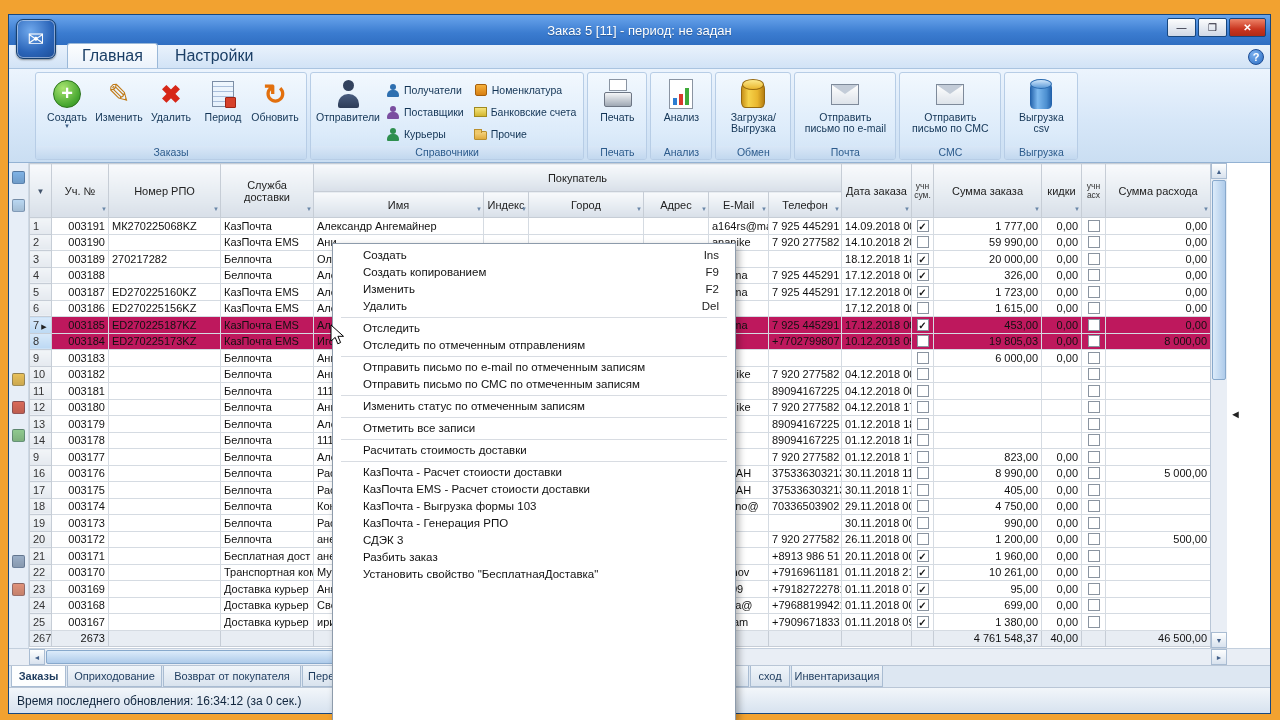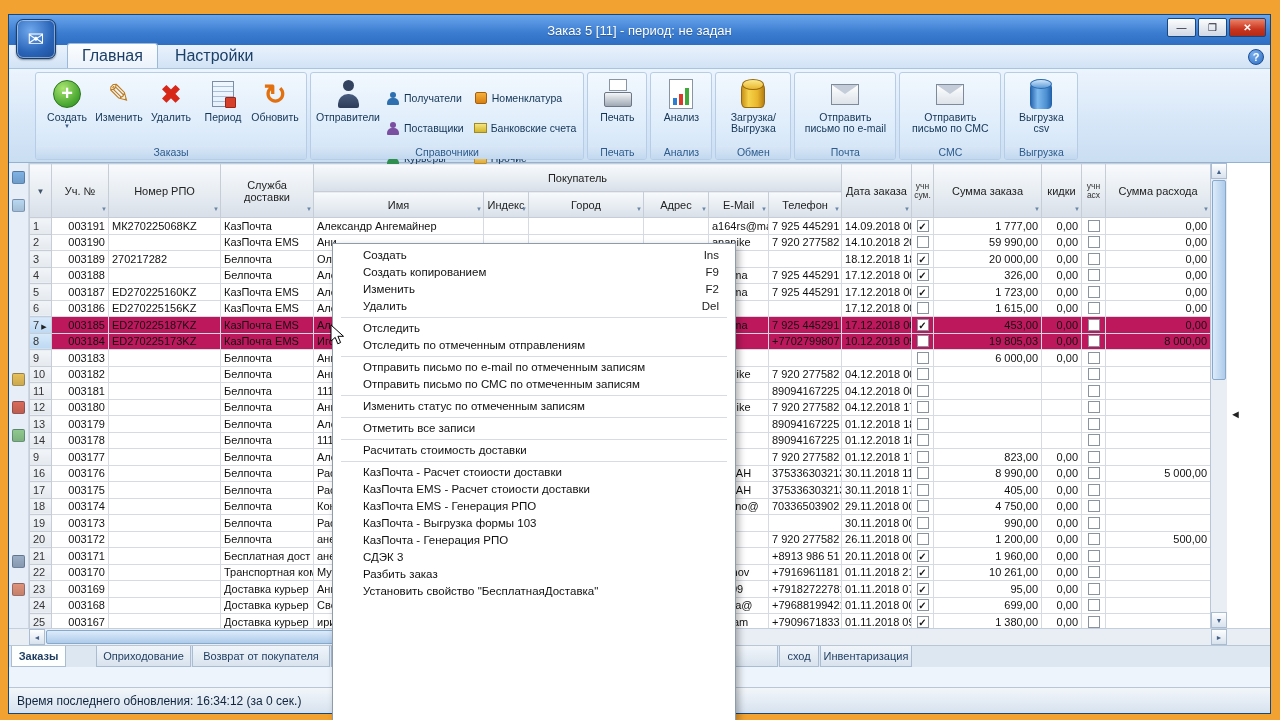--- a/index.html
+++ b/index.html
@@ -130,21 +130,21 @@
   .email-icon::after, .sms-icon::after { content:''; position:absolute; left:2px; top:7px; width:0; height:0; border-left:13px solid transparent; border-right:13px solid transparent; border-top:9px solid #c3ccd8; }
   .csv-icon { width:26px; }
   .csv-icon::before { content:''; position:absolute; inset:5px 2px 1px 2px; background:linear-gradient(90deg,#1f5ea8,#7db9ef 35%,#4c8fd0 75%,#1f5ea8); border-radius:4px/5px; }
   .csv-icon::after { content:''; position:absolute; top:1px; left:2px; right:2px; height:8px; border-radius:50%; background:linear-gradient(#cfe6fb,#5d9bd8); border:1px solid #2a6bb0; }
   .big-btn { width:64px; }
   .small-grid {
     display:grid; grid-template-rows:repeat(3,1fr); grid-auto-flow:column;
     grid-auto-columns:max-content; column-gap:10px; row-gap:0;
     padding:4px 2px 0 6px;
   }
-  .sitem { display:flex; align-items:center; gap:4px; font-size:10.5px; color:#123455; height:22px;margin-top:8px; }
+  .sitem { display:flex; align-items:center; gap:4px; font-size:10.5px; color:#123455; height:22px; }
   
   .grid-wrap { flex:1; display:flex; overflow:hidden; background:#fff; }
   .left-rail { width:20px; flex:none; background:#e7eef7; border-right:1px solid #cdd8e4; position:relative; }
   .rail-icon { position:absolute; left:3px; width:13px; height:13px; border-radius:2px; border:1px solid rgba(30,50,80,.35); }
   .table-scroll { width:1181px; flex:none; overflow:hidden; }
   table { border-collapse:collapse; table-layout:fixed; width:1181px; font-size:11px; color:#111; }
   th, td { border:1px solid #c6cdd6; padding:0 3px; white-space:nowrap; overflow:hidden; }
   thead th {
     background:linear-gradient(#f8fafc,#e2e8ef 70%,#d8dfe8);
     font-weight:normal; font-size:11px; color:#222; text-align:center;
@@ -193,21 +193,21 @@
   .doc-tab {
     border:1px solid #a9bcd2; border-top:none; margin-right:1px;
     font-size:11px; color:#1d3b5e; display:flex; align-items:center; justify-content:center;
     background:linear-gradient(#f0f5fa,#d9e3ee); overflow:hidden; white-space:nowrap;
   }
   .doc-tab.active { background:#fdfefe; font-weight:bold; }
   
   .statusbar {
     height:26px; flex:none; background:linear-gradient(#f2f6fa,#d7e2ef);
     border-top:1px solid #b9c6d6; display:flex; align-items:center;
-    padding-left:8px; font-size:12px; color:#10253d;margin-top:20px;
+    padding-left:8px; font-size:12px; color:#10253d;
   }
   
   .menu {
     position:absolute; left:332px; top:243px; width:404px; height:478px;
     background:#fff; border:1px solid #8d9bab; box-shadow:3px 3px 7px rgba(0,0,0,.3);
     padding:3px 0; overflow:hidden; z-index:60;
   }
   .menu-item {
     height:17px; line-height:17px; padding:0 16px 0 30px;
     display:flex; justify-content:space-between; font-size:11.5px; color:#111;
@@ -983,21 +983,21 @@
       <div class="scroll-btn">◄</div>
       <div class="hthumb"></div>
       <div class="htrack"></div>
       <div class="scroll-btn">►</div>
     </div>
     <div class="h-gutter"></div>
   </div>
 
   <div class="doc-tabs" id="doc-tabs">
       <div class="doc-tab active" style="width: 55px;">Заказы</div>
-      <div class="doc-tab" style="width: 95px; margin-left: 29px;">Оприходование</div>
+      <div class="doc-tab" style="width: 95px;">Оприходование</div>
       <div class="doc-tab" style="width: 138px;">Возврат от покупателя</div>
       <div class="doc-tab" style="width: 46px;">Перем</div>
       <div class="doc-tab" style="width: 400px;"></div>
       <div class="doc-tab" style="width: 40px;">сход</div>
       <div class="doc-tab" style="width: 92px;">Инвентаризация</div>
     </div>
 
   <div class="statusbar">
     <span>Время последнего обновления: 16:34:12 (за 0 сек.)</span>
   </div>
@@ -1047,23 +1047,20 @@
       <span>Расчитать стоимость доставки</span>
     </div>
     <div class="menu-sep"></div>
     <div class="menu-item">
       <span>КазПочта - Расчет стоиости доставки</span>
     </div>
     <div class="menu-item">
       <span>КазПочта EMS - Расчет стоиости доставки</span>
     </div>
     <div class="menu-item">
-      <span>КазПочта EMS - Генерация РПО</span>
-    </div>
-    <div class="menu-item">
       <span>КазПочта - Выгрузка формы 103</span>
     </div>
     <div class="menu-item">
       <span>КазПочта - Генерация РПО</span>
     </div>
     <div class="menu-item">
       <span>СДЭК 3</span>
     </div>
     <div class="menu-item">
       <span>Разбить заказ</span>

